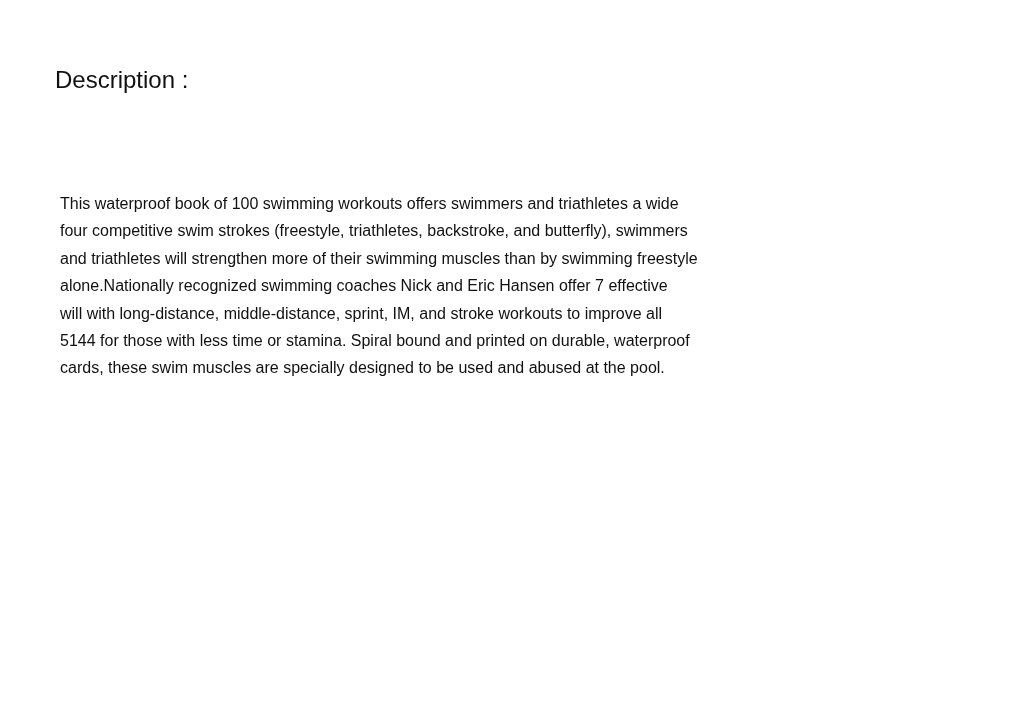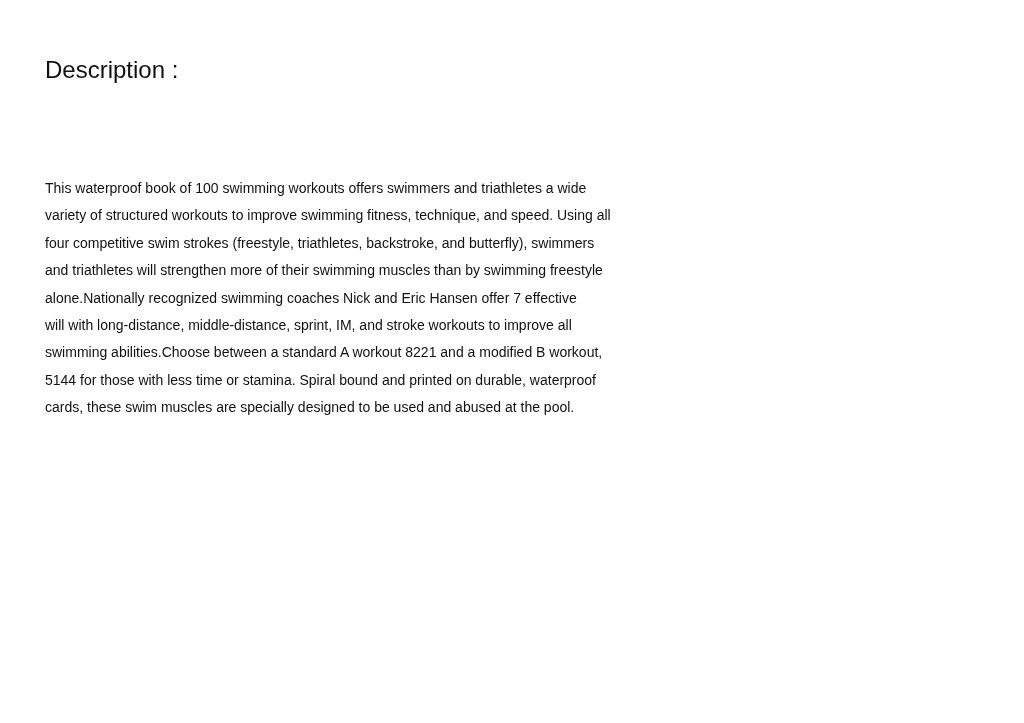--- a/index.html
+++ b/index.html
@@ -14,45 +14,43 @@
       overflow: hidden;
       font-family: "Liberation Sans", sans-serif;
       color: #111111;
     }
     .heading {
       position: absolute;
       left: 43px;
       top: 53px;
       font-size: 24px;
       line-height: 30px;
-      margin: 2px;
+      margin: 12px;
       font-weight: normal;
       white-space: nowrap;
     }
     .body-text {
       position: absolute;
       left: 44px;
       top: 174px;
-      margin: 1px;
-      font-size: 14px;
+      margin: 16px;
+      font-size: 16px;
       line-height: 27.4px;
     }
     .body-text .line {
       display: block;
       white-space: nowrap;
     }
   </style>
 </head>
 <body>
 
 <h1 class="heading">Description :</h1>
 
 <p class="body-text">
   <span class="line">This waterproof book of 100 swimming workouts offers swimmers and triathletes a wide</span>
-  <span class="line">variety of structured workouts to improve swimming fitness, technique, and speed. Using all</span>
   <span class="line">four competitive swim strokes (freestyle, triathletes, backstroke, and butterfly), swimmers</span>
   <span class="line">and triathletes will strengthen more of their swimming muscles than by swimming freestyle</span>
   <span class="line">alone.Nationally recognized swimming coaches Nick and Eric Hansen offer 7 effective</span>
   <span class="line">will with long-distance, middle-distance, sprint, IM, and stroke workouts to improve all</span>
-  <span class="line">swimming abilities.Choose between a standard A workout 8221 and a modified B workout,</span>
   <span class="line">5144 for those with less time or stamina. Spiral bound and printed on durable, waterproof</span>
   <span class="line">cards, these swim muscles are specially designed to be used and abused at the pool.</span>
 </p>
 
 </body></html>

